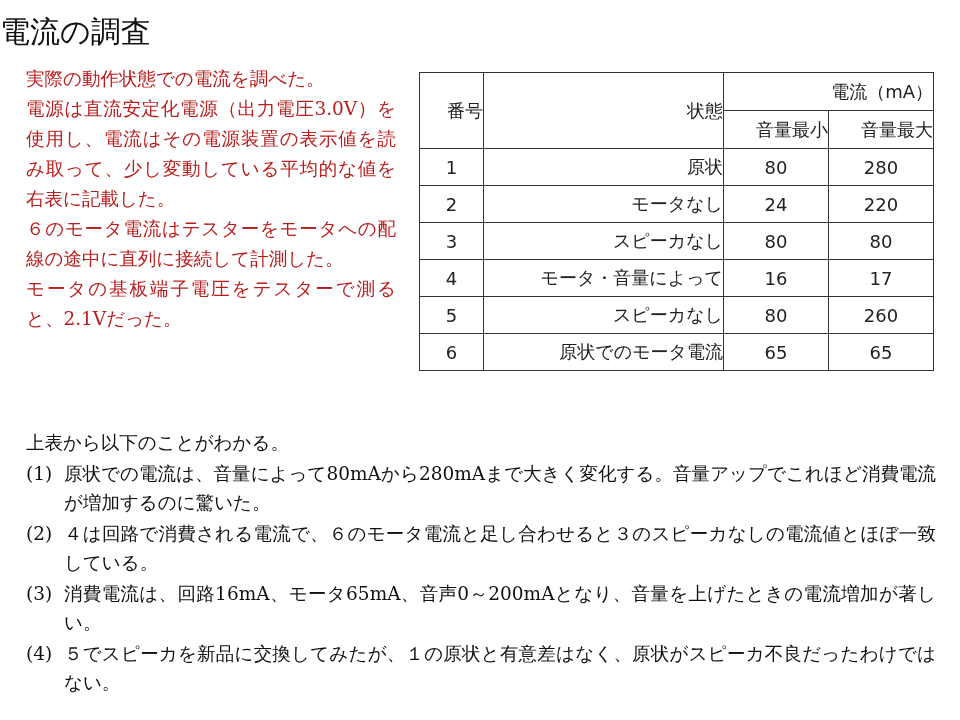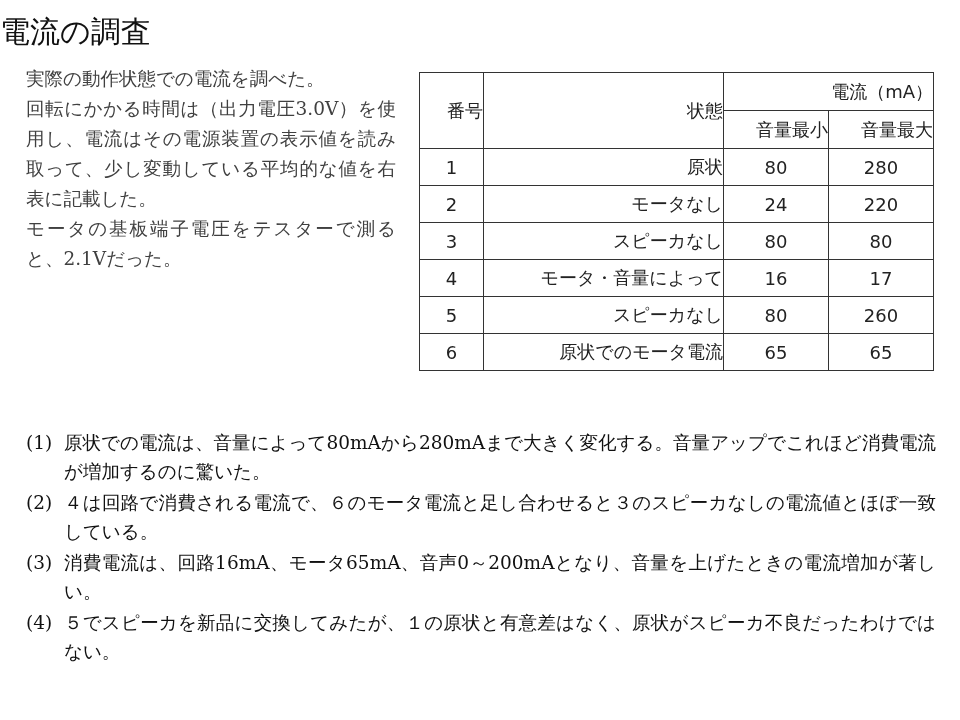--- a/index.html
+++ b/index.html
@@ -3,21 +3,21 @@
 <meta charset="utf-8">
 <style>
   html, body { margin: 0; padding: 0; background: #ffffff; }
   body { width: 960px; height: 720px; position: relative; overflow: hidden; color: #111; }
   .title {
     position: absolute; left: 0; top: 12px; width: 960px; 
     font-family: "DejaVu Sans", sans-serif; font-size: 30px; line-height: 40px; color: #111;
   }
   .intro {
     position: absolute; left: 26px; top: 64px; width: 370px;
-    font-family: "DejaVu Serif", serif; font-size: 18.5px; line-height: 30px; color: #404040;
+    font-family: "DejaVu Serif", serif; font-size: 18.5px; line-height: 30px; color: #b91c1c;
   }
   .intro p { margin: 0; text-align: justify; text-align-last: left; }
   table.data {
     position: absolute; left: 419px; top: 72px; border-collapse: collapse;
     font-family: "DejaVu Sans", sans-serif; font-size: 18px; color: #222;
   }
   table.data td, table.data th {
     border: 1.5px solid #333; font-weight: normal; padding: 0; height: 36px;
   }
   table.data th { text-align: right; }
@@ -35,21 +35,22 @@
   .findings .num { width: 38px; flex: 0 0 38px; }
   .findings .txt { flex: 1; text-align: justify; text-align-last: left; }
 </style>
 </head>
 <body>
 
 <div class="title">電流の調査</div>
 
 <div class="intro">
   <p>実際の動作状態での電流を調べた。</p>
-  <p>回転にかかる時間は（出力電圧3.0V）を使用し、電流はその電源装置の表示値を読み取って、少し変動している平均的な値を右表に記載した。</p>
+  <p>電源は直流安定化電源（出力電圧3.0V）を使用し、電流はその電源装置の表示値を読み取って、少し変動している平均的な値を右表に記載した。</p>
+  <p>６のモータ電流はテスターをモータへの配線の途中に直列に接続して計測した。</p>
   <p>モータの基板端子電圧をテスターで測ると、2.1Vだった。</p>
 </div>
 
 <table class="data">
   <thead>
     <tr>
       <th class="c-no" rowspan="2" style="height:75px">番号</th>
       <th class="c-state" rowspan="2">状態</th>
       <th colspan="2">電流（mA）</th>
     </tr>
@@ -92,20 +93,21 @@
     <tr>
       <td class="c-no">6</td>
       <td class="c-state">原状でのモータ電流</td>
       <td class="c-min">65</td>
       <td class="c-max">65</td>
     </tr>
   </tbody>
 </table>
 
 <div class="findings">
+  <p class="lead">上表から以下のことがわかる。</p>
   <div class="item">
     <span class="num">(1)</span>
     <span class="txt">原状での電流は、音量によって80mAから280mAまで大きく変化する。音量アップでこれほど消費電流が増加するのに驚いた。</span>
   </div>
   <div class="item">
     <span class="num">(2)</span>
     <span class="txt">４は回路で消費される電流で、６のモータ電流と足し合わせると３のスピーカなしの電流値とほぼ一致している。</span>
   </div>
   <div class="item">
     <span class="num">(3)</span>

